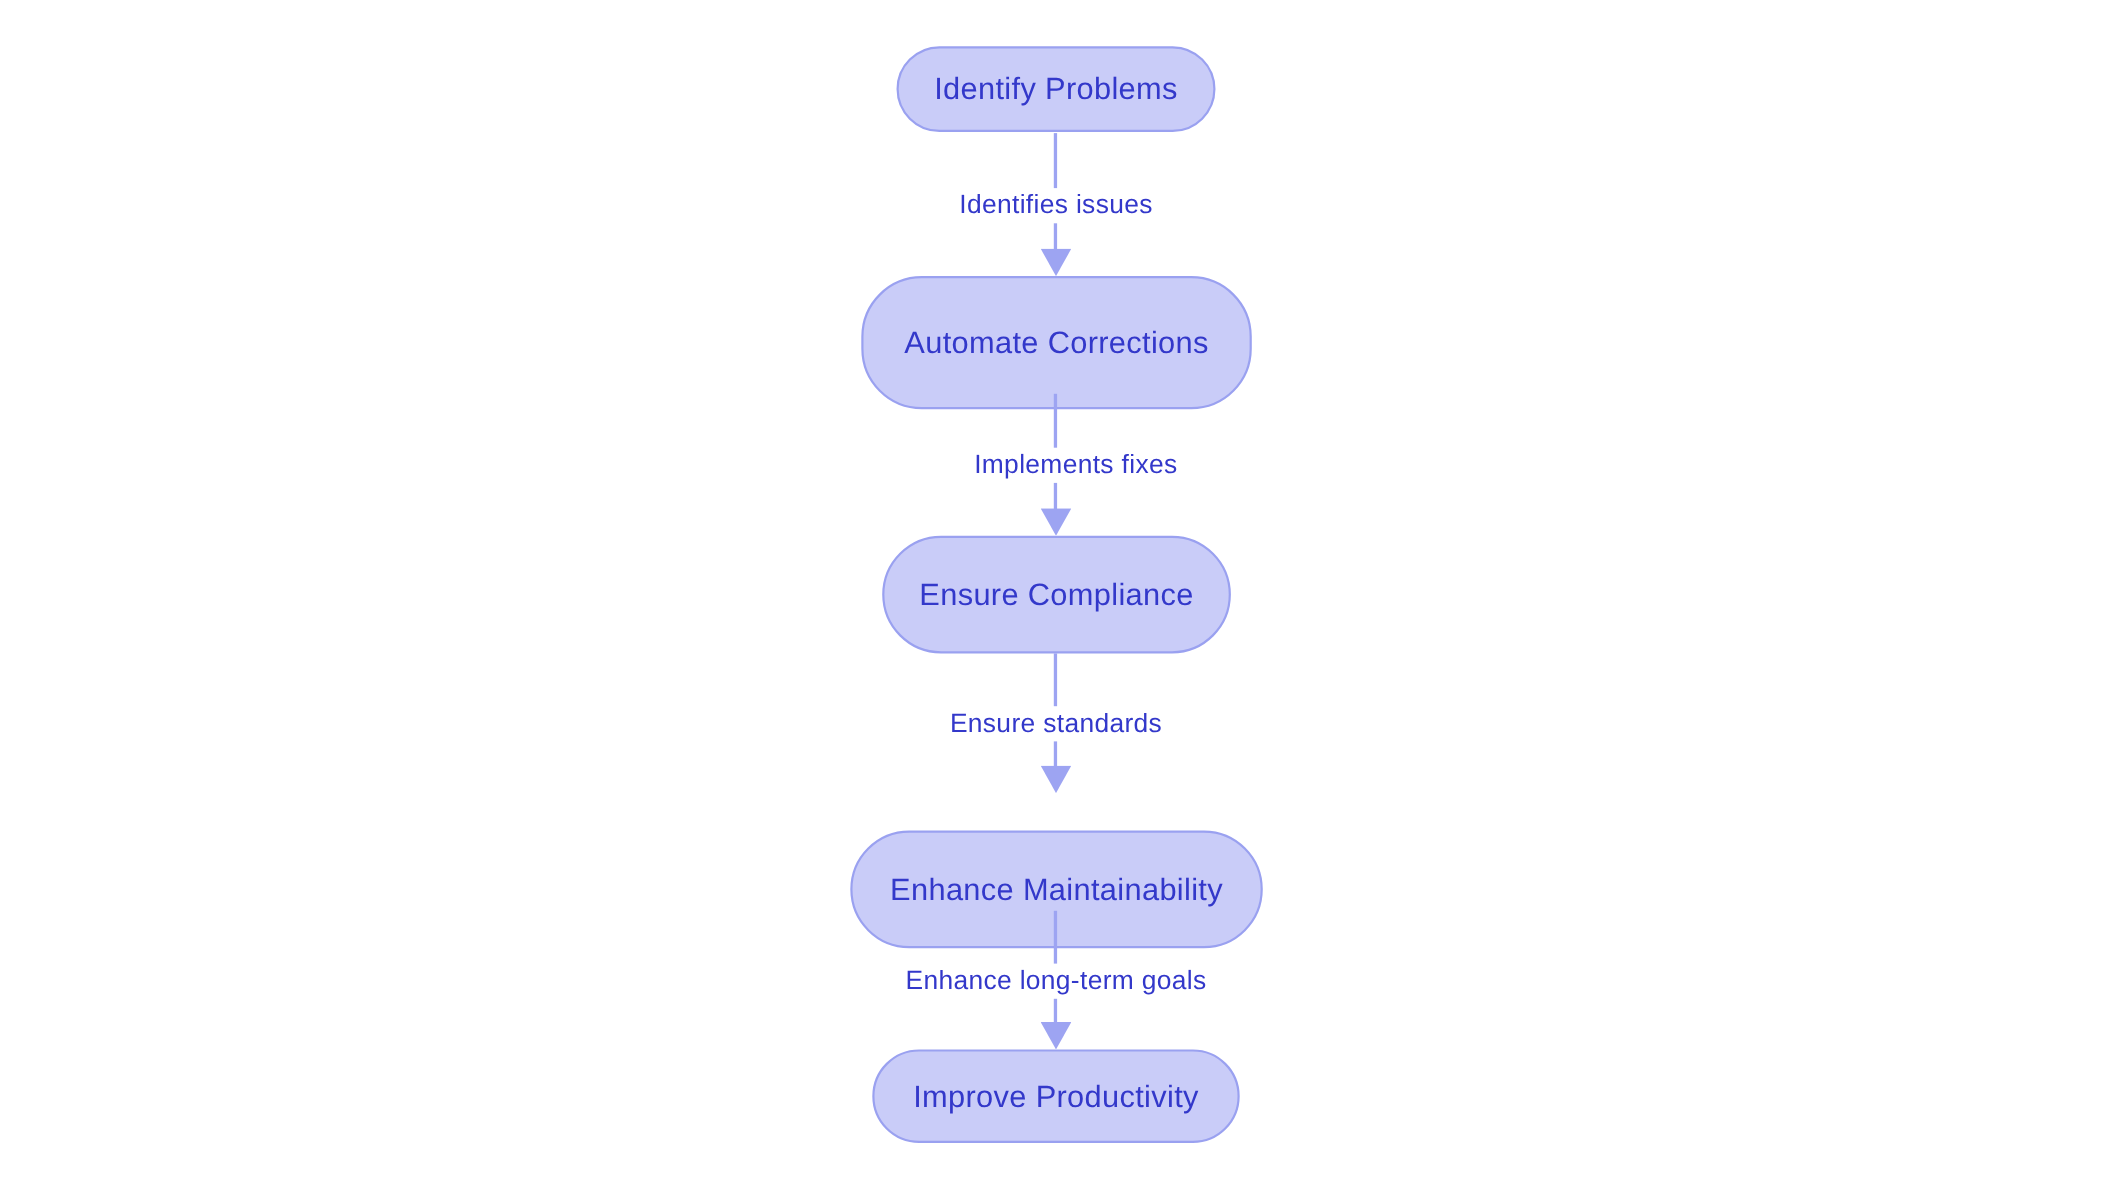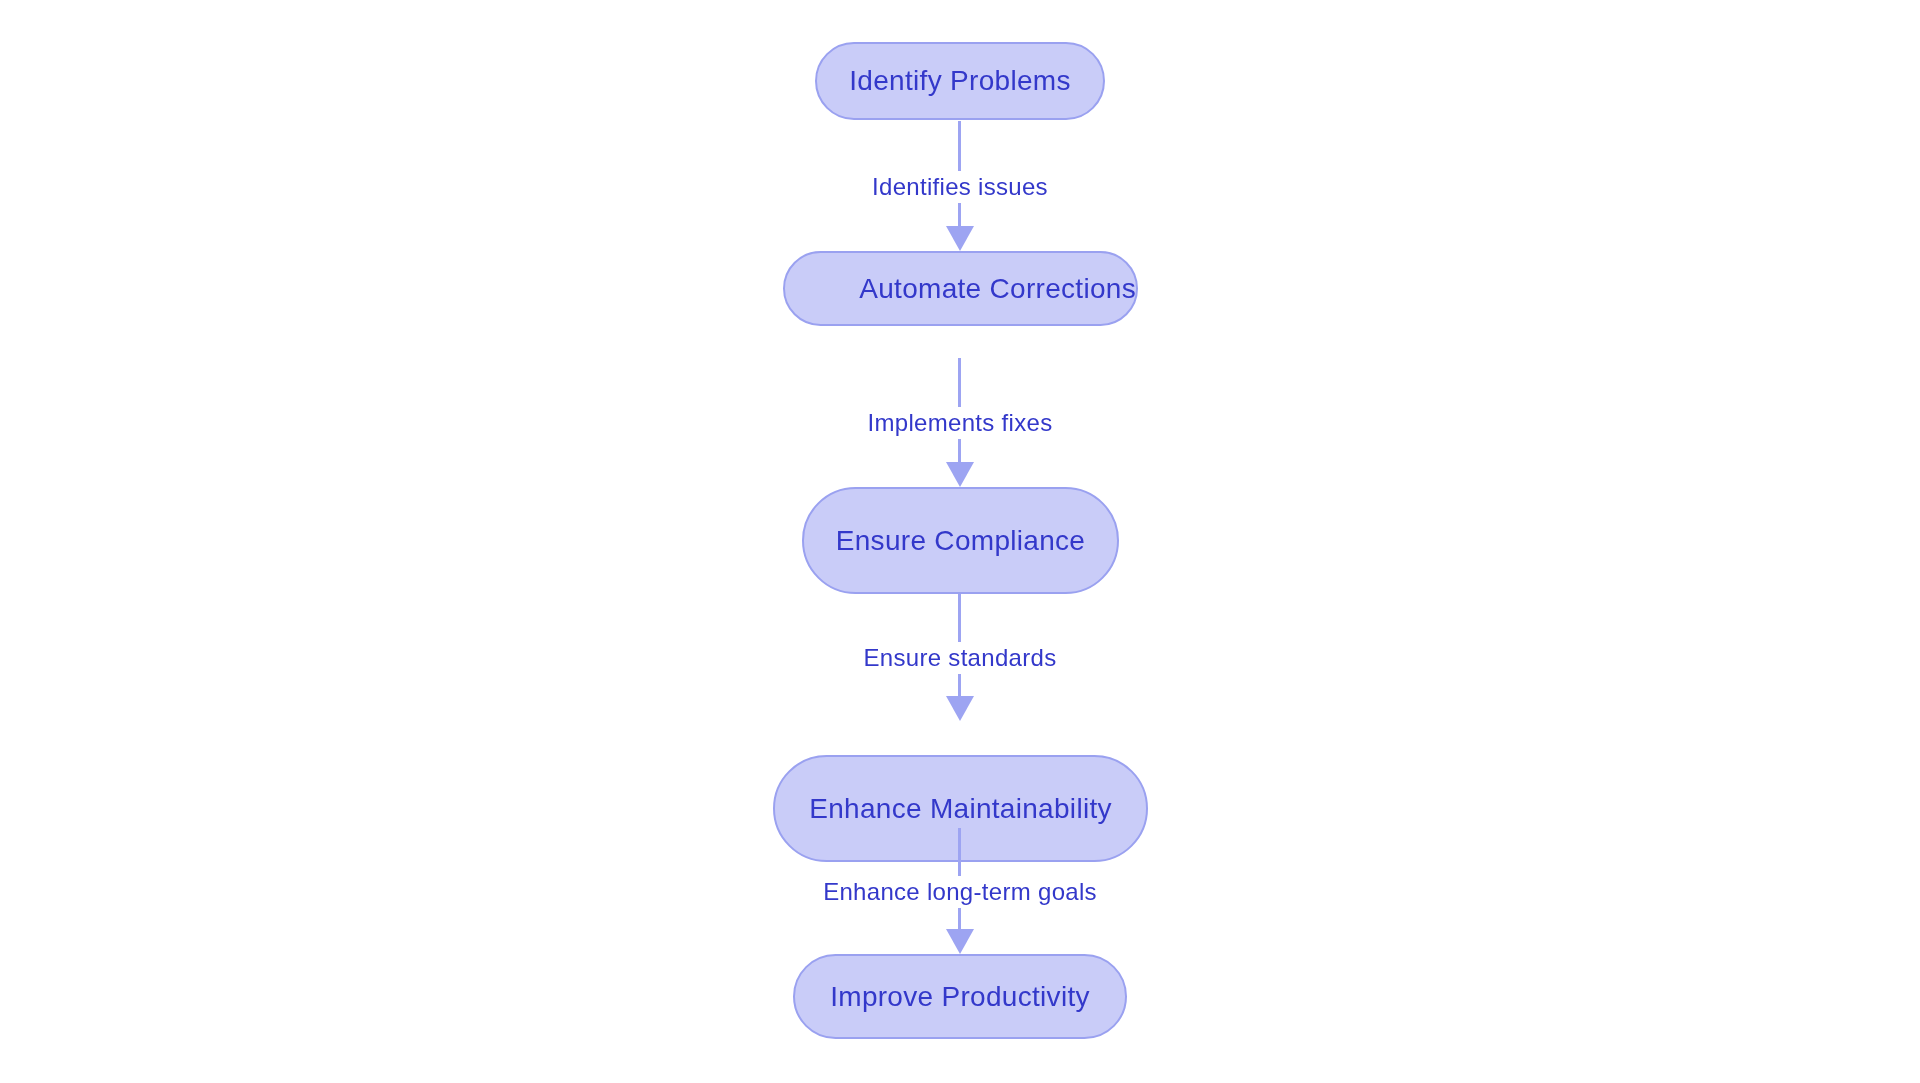--- a/index.html
+++ b/index.html
@@ -53,35 +53,35 @@
     background: var(--background, #ffffff);
     padding: 2px 8px;
     font-size: 24px;
     font-weight: 400;
     color: var(--edge-label-text, #3338ca);
     white-space: nowrap;
     letter-spacing: 0.3px;
   }
   
   .n1 { left: 815px; top: 14px;  width: 290px; height: 78px; margin-top: 28px; }
-  .n2 { left: 783px; top: 251px; width: 355px; height: 75px; justify-content: flex-end; }
+  .n2 { left: 783px; top: 251px; width: 355px; height: 121px; }
   .n3 { left: 802px; top: 487px; width: 317px; height: 107px; }
   .n4 { left: 773px; top: 721px; width: 375px; height: 107px; margin-top: 34px; }
   .n5 { left: 793px; top: 954px; width: 334px; height: 85px; }
   
   .e1 { top: 121px; height: 106px; }
   .e2 { top: 358px; height: 105px; }
   .e3 { top: 594px; height: 103px; }
   .e4 { top: 828px; height: 102px; }
   .a1 { top: 226px; }
   .a2 { top: 462px; }
   .a3 { top: 696px; }
   .a4 { top: 929px; }
   .l1 { top: 187px; }
-  .l2 { top: 423px; }
+  .l2 { top: 423px; margin-left: 18px; }
   .l3 { top: 658px; }
   .l4 { top: 892px; }
 </style>
 </head>
 <body>
 
 <div class="canvas">
 
   <div class="node n1">
     <span class="node-text">Identify Problems</span>

